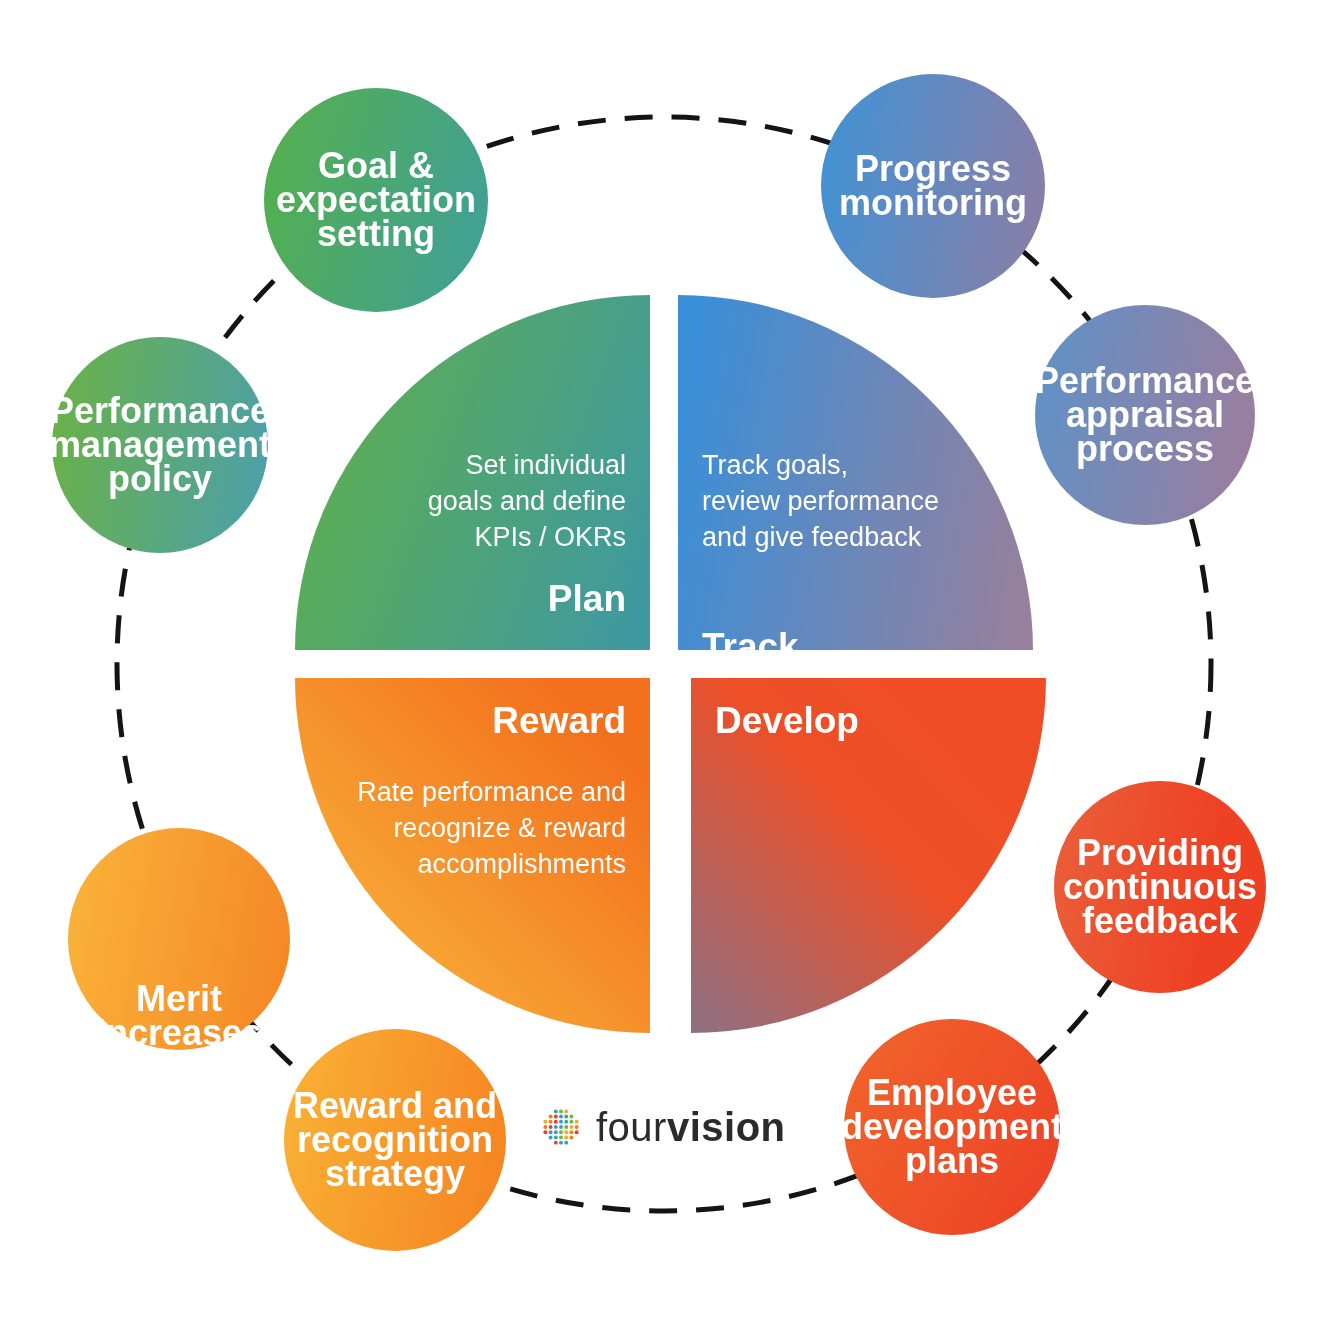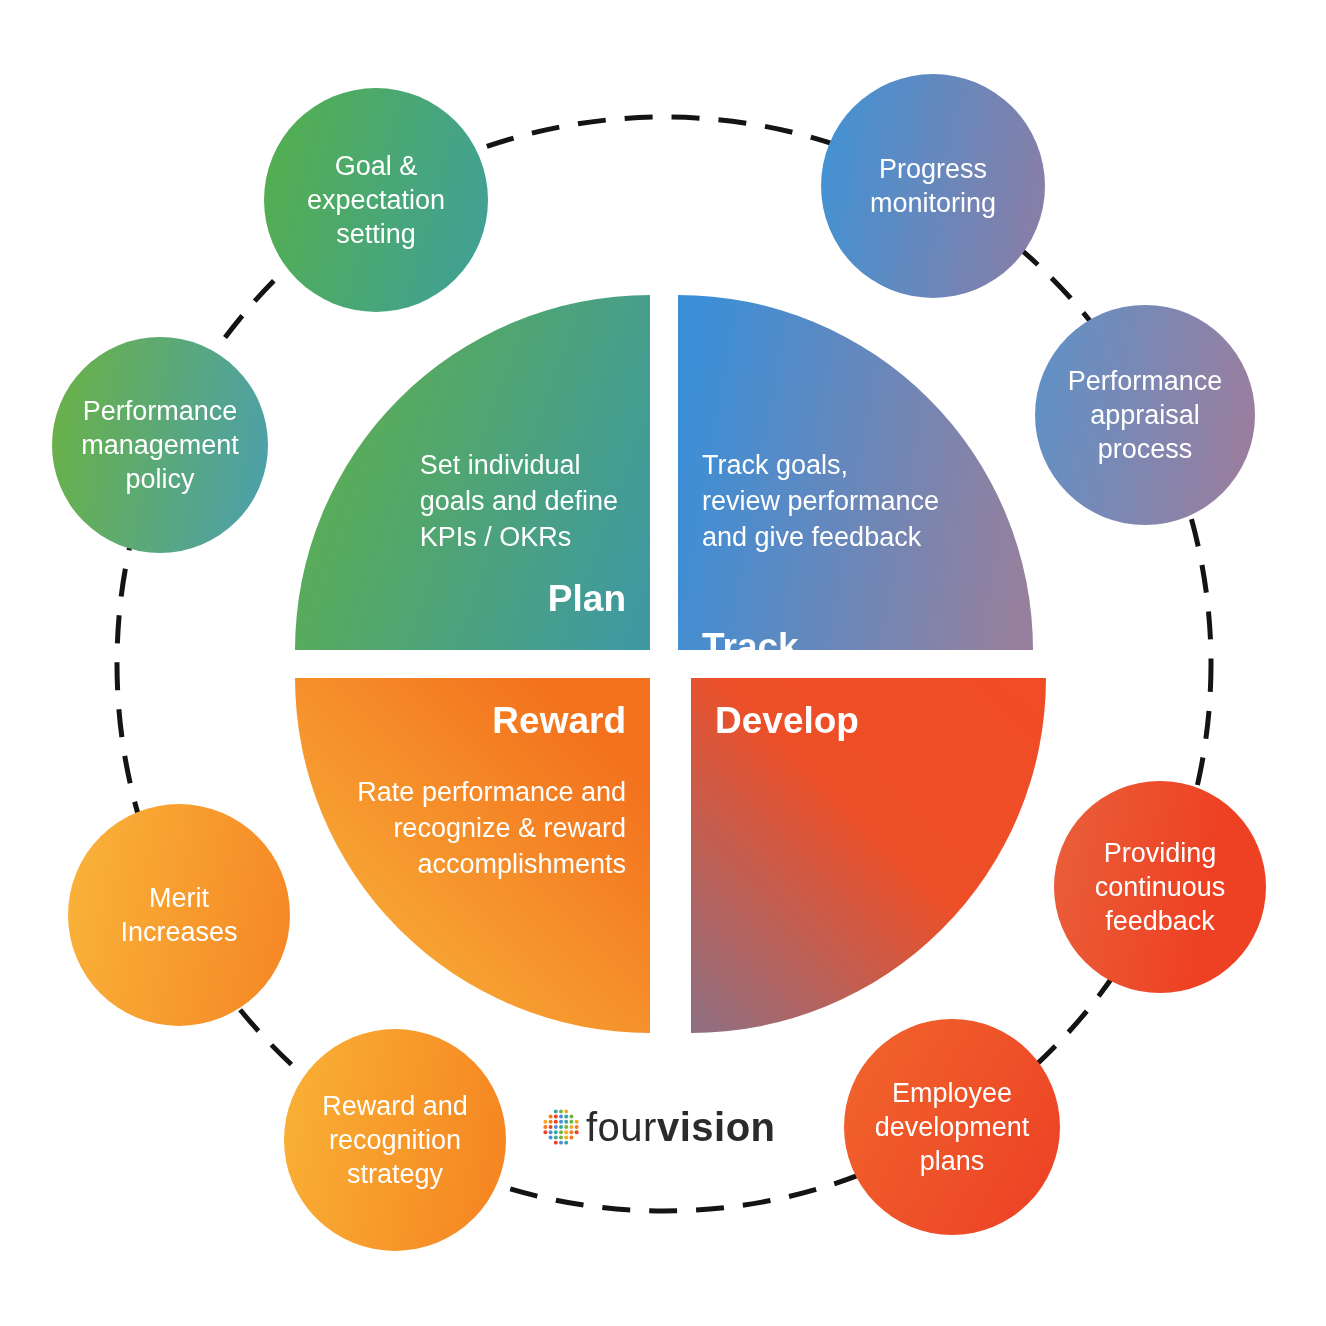--- a/index.html
+++ b/index.html
@@ -20,56 +20,56 @@
   .q-track{left:678px;top:295px;border-top-right-radius:100%;
     background:linear-gradient(100deg,#3a8fd8 5%,#96809d 95%);}
   .q-reward{left:295px;top:678px;border-bottom-left-radius:100%;
     background:linear-gradient(45deg,#f9bc3e 0%,#f3711d 85%);}
   .q-develop{left:660px;top:678px;border-bottom-right-radius:100%;
     background:linear-gradient(45deg,#8d7083 0%,#ee4f27 55%,#f04c26 100%);margin-left:31px;}
 
   .q-desc{position:absolute;font-size:27px;line-height:36px;white-space:pre-line;}
   .q-label{position:absolute;font-size:37px;font-weight:bold;}
 
-  .q-plan .q-desc{right:32px;top:152px;text-align:left;}
+  .q-plan .q-desc{right:24px;top:152px;text-align:right;}
   .q-plan .q-label{right:24px;top:283px;text-align:right;}
   .q-track .q-desc{left:24px;top:152px;text-align:left;}
   .q-track .q-label{left:24px;top:283px;text-align:left;margin-top:48px;}
   .q-reward .q-label{right:24px;top:22px;text-align:left;}
   .q-reward .q-desc{right:24px;top:96px;text-align:right;}
   .q-develop .q-label{left:24px;top:22px;text-align:left;}
   .q-develop .q-desc{left:24px;top:96px;text-align:left;}
 
   
   .sat{
     position:absolute;border-radius:50%;
     display:flex;align-items:center;justify-content:center;
-    text-align:center;color:#ffffff;font-weight:normal;
-    font-size:27px;line-height:34px;white-space:pre-line;
+    text-align:center;color:#ffffff;font-weight:bold;
+    font-size:36px;line-height:34px;white-space:pre-line;
   }
   .sat-goal{left:264px;top:88px;width:224px;height:224px;
     background:linear-gradient(105deg,#55b04a,#3f9f9b);}
   .sat-progress{left:821px;top:74px;width:224px;height:224px;
     background:linear-gradient(100deg,#3f93d6,#8d7da4);}
   .sat-appraisal{left:1035px;top:305px;width:220px;height:220px;
     background:linear-gradient(100deg,#5d92c8,#9f7c9b);}
   .sat-feedback{left:1054px;top:781px;width:212px;height:212px;
     background:linear-gradient(100deg,#e9603a 0%,#ee4124 70%);}
   .sat-employee{left:844px;top:1019px;width:216px;height:216px;
     background:linear-gradient(120deg,#f1662c,#ec3f25);}
   .sat-reward{left:284px;top:1029px;width:222px;height:222px;
     background:linear-gradient(100deg,#f9b236,#f58220);}
-  .sat-merit{left:68px;top:804px;width:222px;height:222px;
-    background:linear-gradient(100deg,#f9b43a,#f58524);}
+  .sat-merit{left:68px;top:828px;width:222px;height:222px;
+    background:linear-gradient(100deg,#f9b43a,#f58524);align-items:flex-end;}
   .sat-policy{left:52px;top:337px;width:216px;height:216px;
     background:linear-gradient(100deg,#6bb243,#4b9fae);}
 
   
   .logo{position:absolute;left:536px;top:1098px;height:58px;
-    display:flex;align-items:center;}
+    display:flex;align-items:center;gap:10px;}
   .logo-icon{width:50px;height:50px;}
   .logo-text{font-size:40px;color:#2b2b2b;letter-spacing:0.5px;}
   .logo-four{font-weight:normal;}
   .logo-vision{font-weight:bold;}
 </style>
 </head>
 <body>
 
 <div class="canvas">
 

